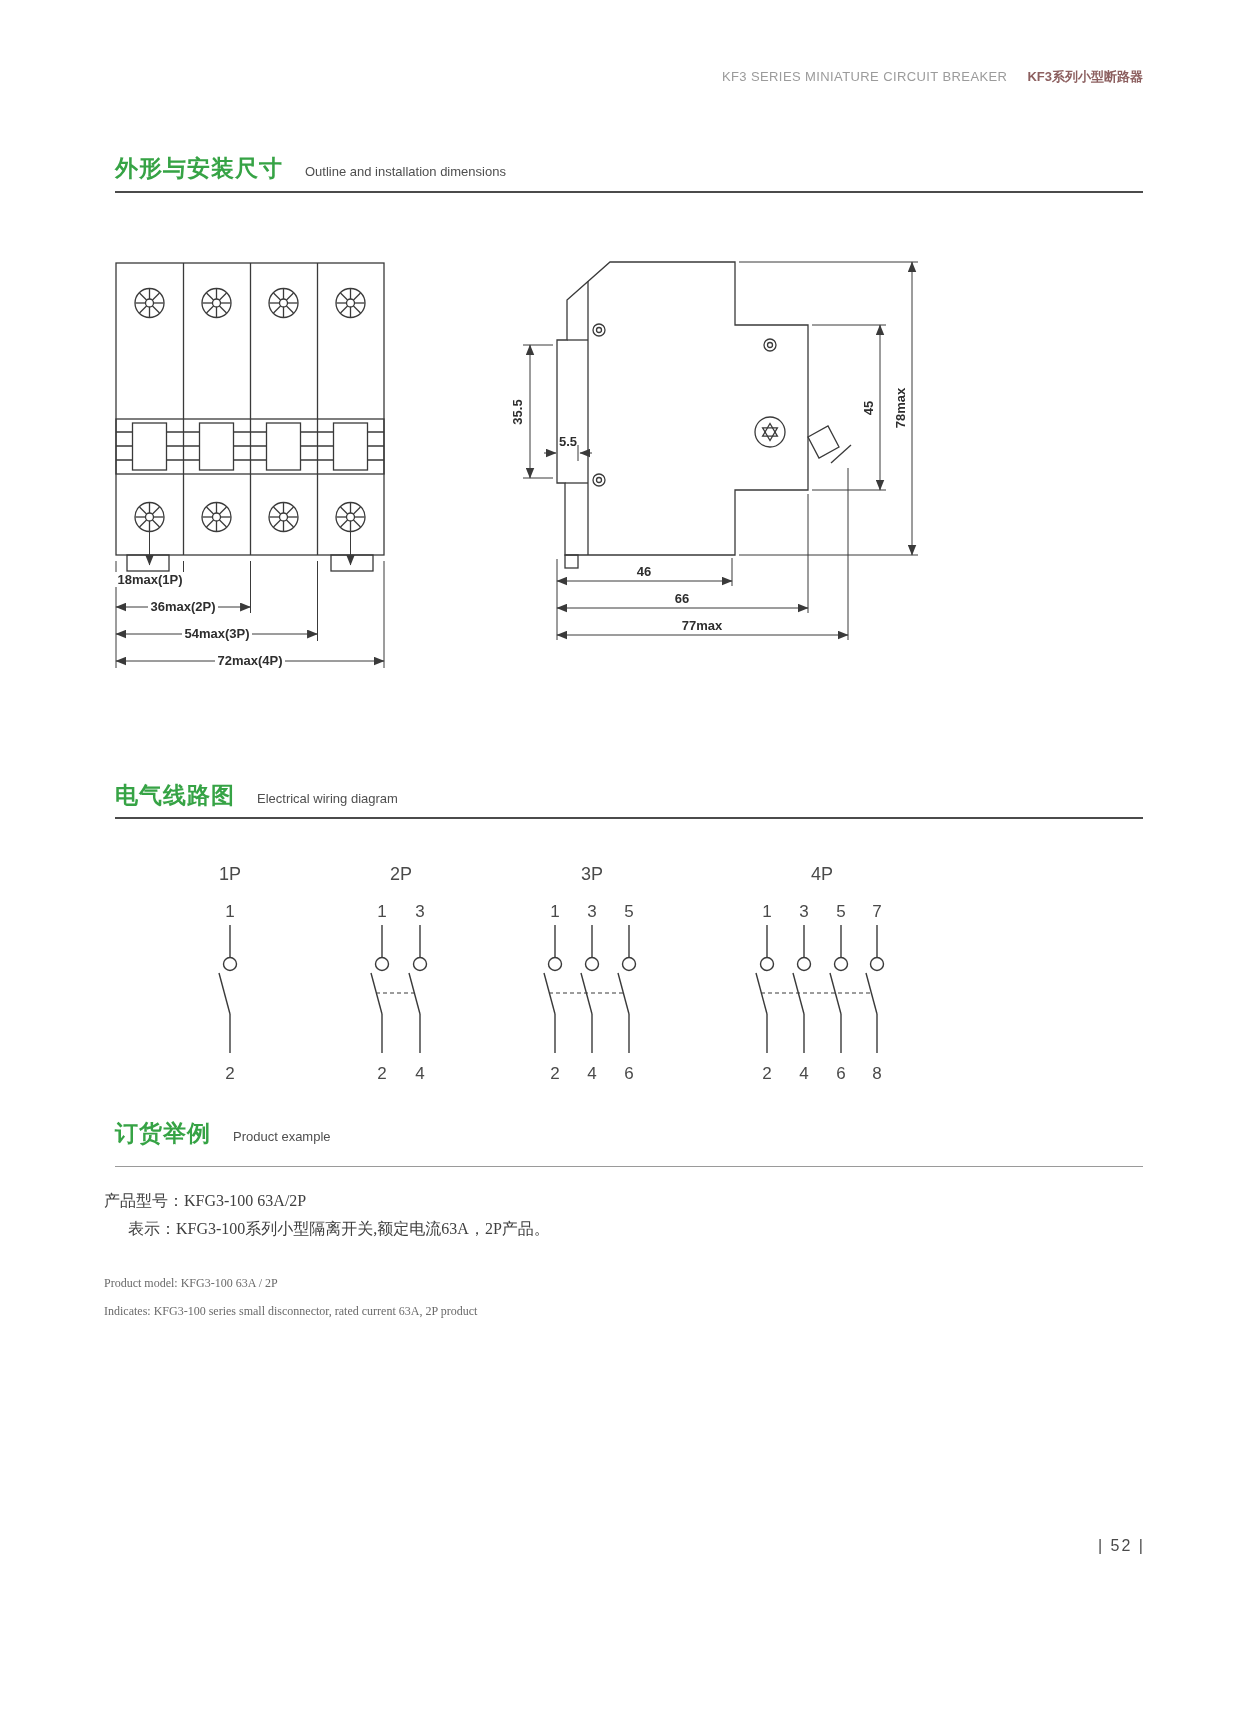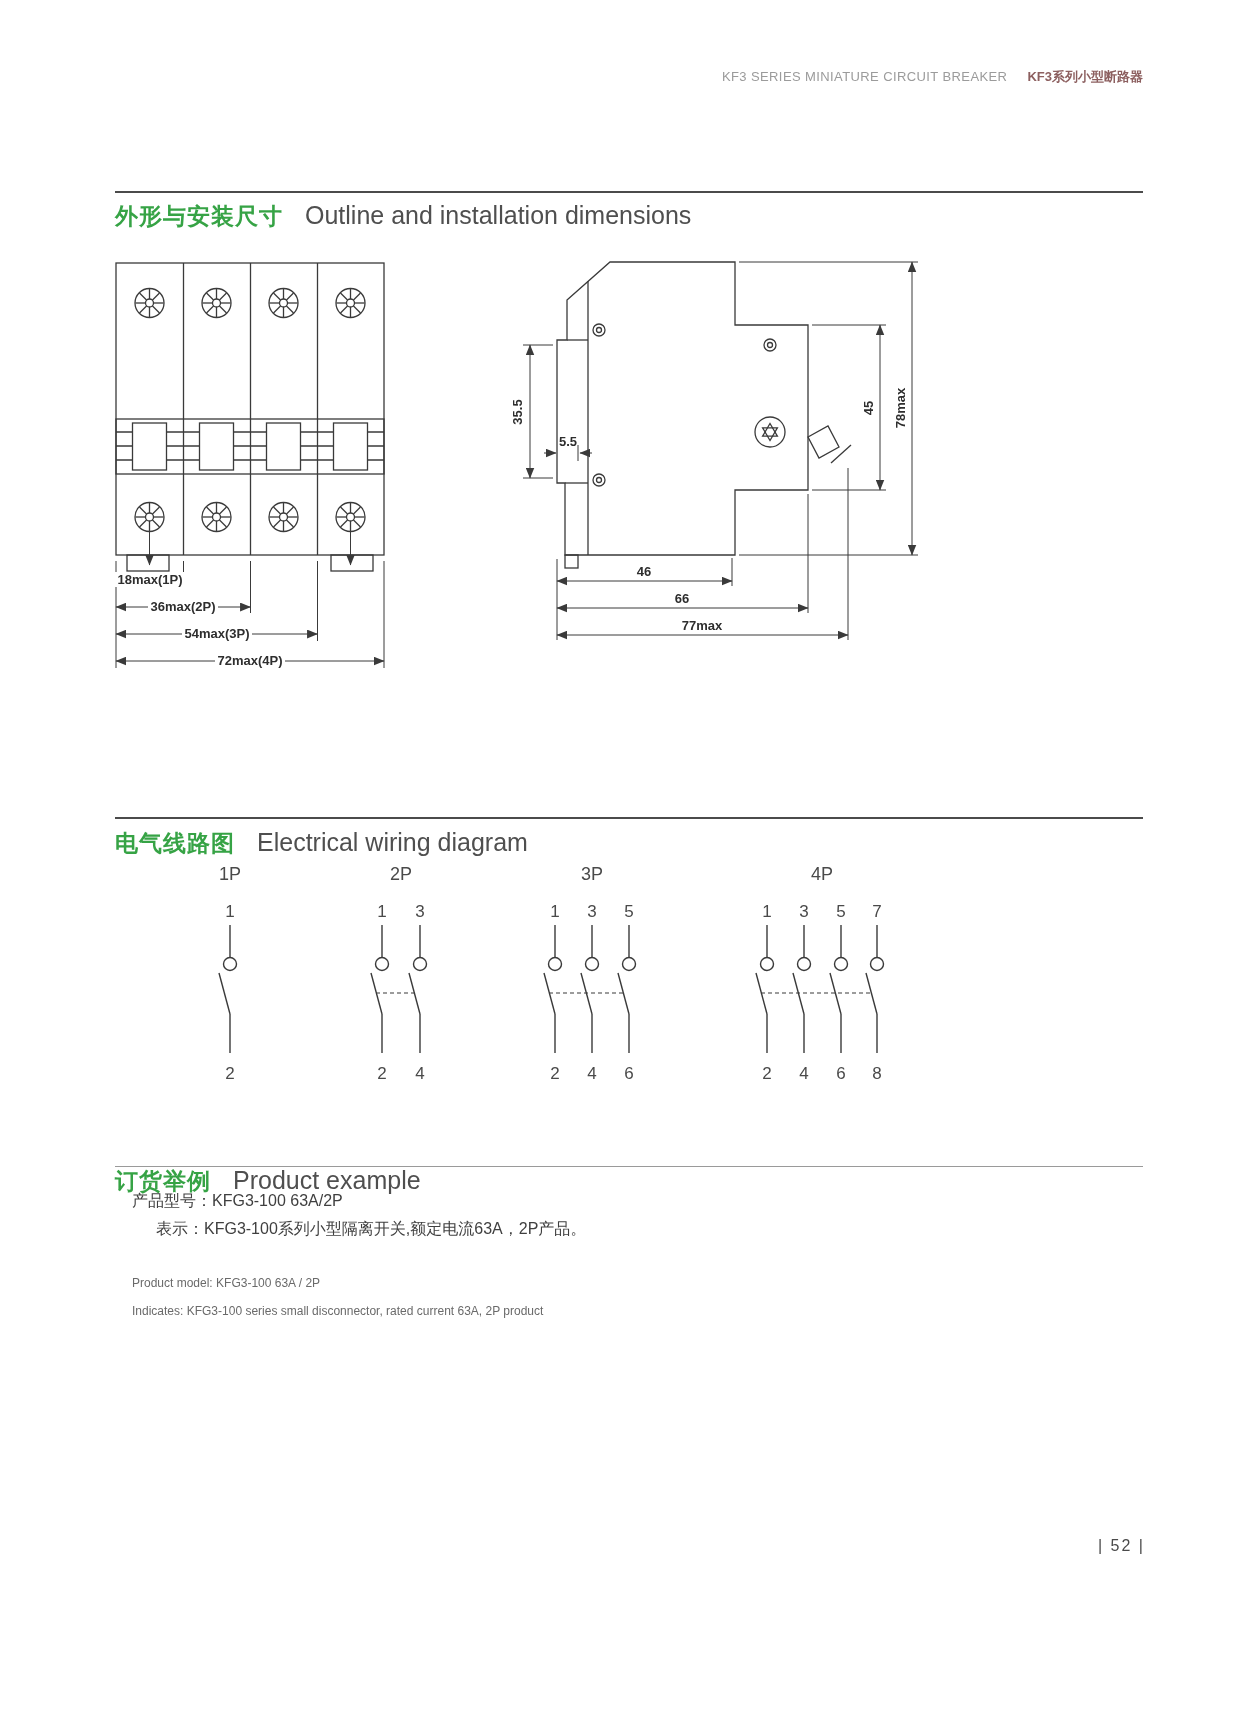--- a/index.html
+++ b/index.html
@@ -4,26 +4,26 @@
 <style>
   html,body{margin:0;padding:0;}
   body{
     width:1258px;height:1719px;position:relative;background:#ffffff;
     font-family:"Liberation Sans",sans-serif;overflow:hidden;color:#4a4a4a;
   }
   .doc-header{position:absolute;top:68px;right:115px;font-size:13px;
     color:var(--header-gray,#9b9b9b);letter-spacing:.4px;white-space:nowrap;}
   .doc-header .hdr-cn{color:var(--header-red,#8c5f5f);margin-left:16px;font-weight:bold;letter-spacing:0;}
   .sec-title{position:absolute;left:115px;display:flex;align-items:baseline;gap:22px;white-space:nowrap;}
-  .sec-cn{font-size:23px;font-weight:bold;color:var(--accent-green,#36a345);letter-spacing:1px;margin-top:48px;}
-  .sec-en{font-size:25px;color:#4f4f4f;}
+  .sec-cn{font-size:23px;font-weight:bold;color:var(--accent-green,#36a345);letter-spacing:1px;}
+  .sec-en{font-size:13px;color:#4f4f4f;}
   .rule{position:absolute;left:115px;width:1028px;}
   .rule.dark{height:2px;background:#4b4b4b;}
   .rule.light{height:1px;background:#9a9a9a;}
-  .ord{position:absolute;left:132px;white-space:nowrap;}
+  .ord{position:absolute;left:104px;white-space:nowrap;font-family:Liberation Serif, serif;}
   .ord.cn{font-size:16px;color:#3f3f3f;}
   .ord.en{font-size:12px;color:#6a6a6a;}
   .footer{position:absolute;top:1537px;right:113px;font-size:16px;color:#4a4a4a;letter-spacing:2px;margin-left:15px;}
   svg{position:absolute;left:0;}
   svg text{font-family:"Liberation Sans",sans-serif;}
   .dimtxt{font-size:13px;font-weight:bold;fill:#2e2e2e;}
   .wiretxt{font-size:17px;fill:#4a4a4a;}
   .wirelbl{font-size:18px;fill:#4a4a4a;}
 </style>
 </head>

